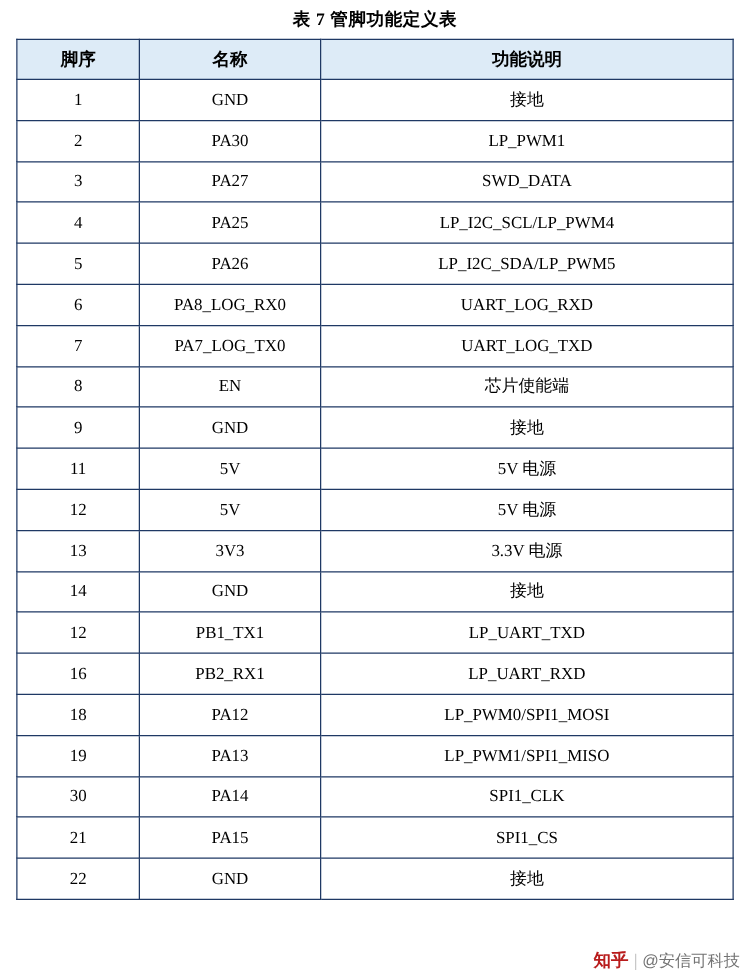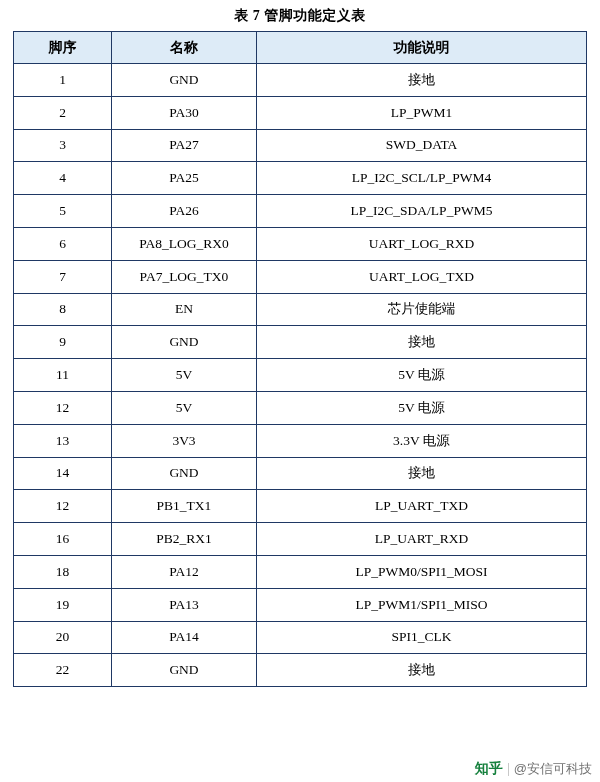--- a/index.html
+++ b/index.html
@@ -65,21 +65,21 @@
     bottom: 4px;
     display: flex;
     align-items: center;
     gap: 5px;
     font-family: "Liberation Sans", sans-serif;
     font-size: 13px;
     color: #9b9b9b;
   }
   .watermark .zhihu-logo {
     font-weight: bold;
-    color: #15803d;
+    color: #b91c1c;
     font-size: 14px;
     letter-spacing: 0px;
   }
   .watermark .wm-sep {
     display: inline-block;
     width: 1px;
     height: 13px;
     background: #c8c8c8;
   }
   .watermark .wm-user {
@@ -186,23 +186,28 @@
         <td>18</td>
         <td>PA12</td>
         <td>LP_PWM0/SPI1_MOSI</td>
       </tr>
       <tr>
         <td>19</td>
         <td>PA13</td>
         <td>LP_PWM1/SPI1_MISO</td>
       </tr>
       <tr>
-        <td>20</td>
+        <td>30</td>
         <td>PA14</td>
         <td>SPI1_CLK</td>
+      </tr>
+      <tr>
+        <td>21</td>
+        <td>PA15</td>
+        <td>SPI1_CS</td>
       </tr>
       <tr>
         <td>22</td>
         <td>GND</td>
         <td>接地</td>
       </tr>
     </tbody>
   </table>
 
   <div class="watermark">

